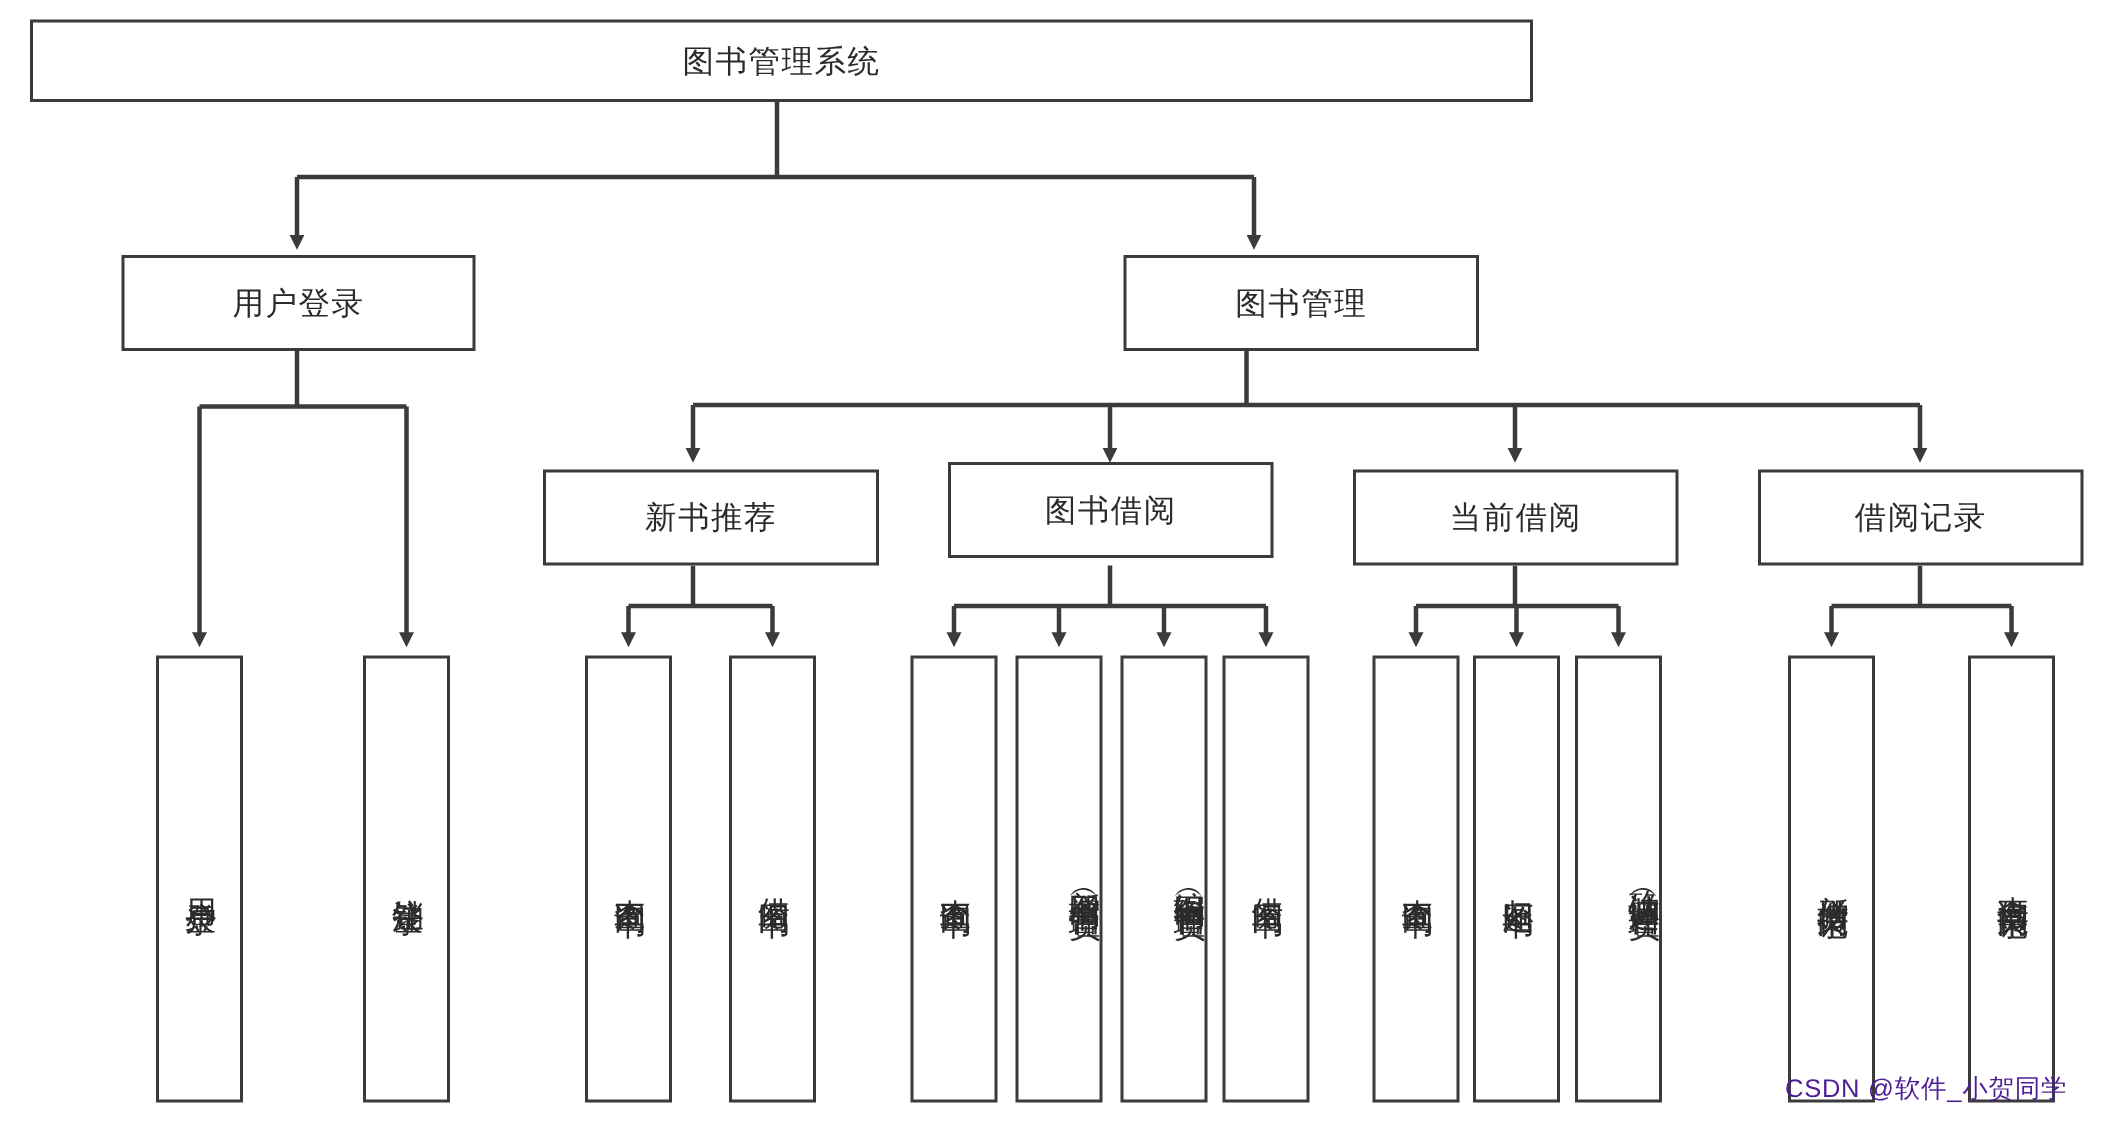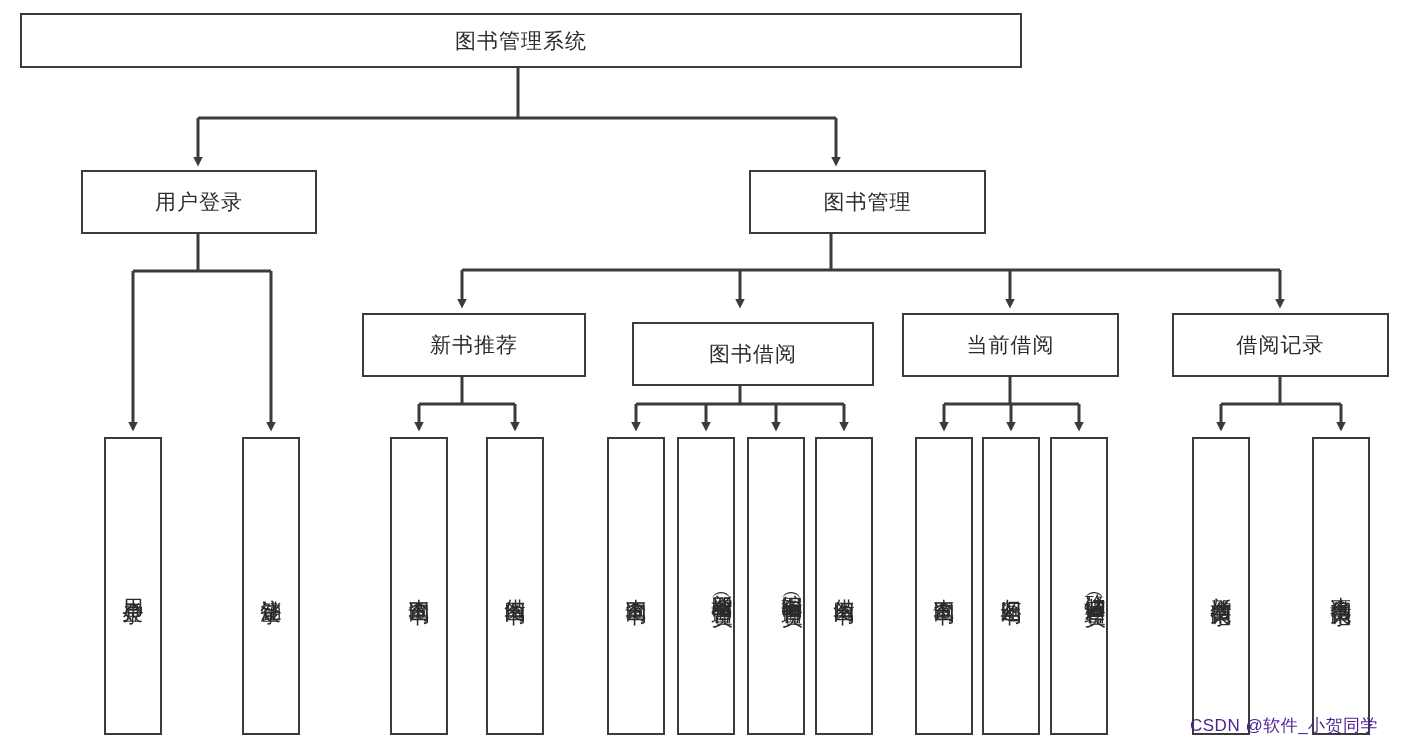--- a/index.html
+++ b/index.html
@@ -123,21 +123,21 @@
   <div class="node horiz" style="left:81px; top:170px; width:236px; height:64px;">
     <span>用户登录</span>
   </div>
   <div class="node horiz" style="left:713px; top:170px; width:237px; height:64px;margin-left:36px;">
     <span>图书管理</span>
   </div>
 
   <div class="node horiz" style="left:362px; top:313px; width:224px; height:64px;">
     <span>新书推荐</span>
   </div>
-  <div class="node horiz" style="left:632px; top:322px; width:242px; height:64px;">
+  <div class="node horiz" style="left:632px; top:308px; width:217px; height:64px;">
     <span>图书借阅</span>
   </div>
   <div class="node horiz" style="left:902px; top:313px; width:217px; height:64px;font-family:Liberation Mono, monospace;">
     <span>当前借阅</span>
   </div>
   <div class="node horiz" style="left:1172px; top:313px; width:217px; height:64px;justify-content:center;">
     <span>借阅记录</span>
   </div>
 
   <div class="node vert" style="left:104px; top:437px; width:58px; height:298px;">

